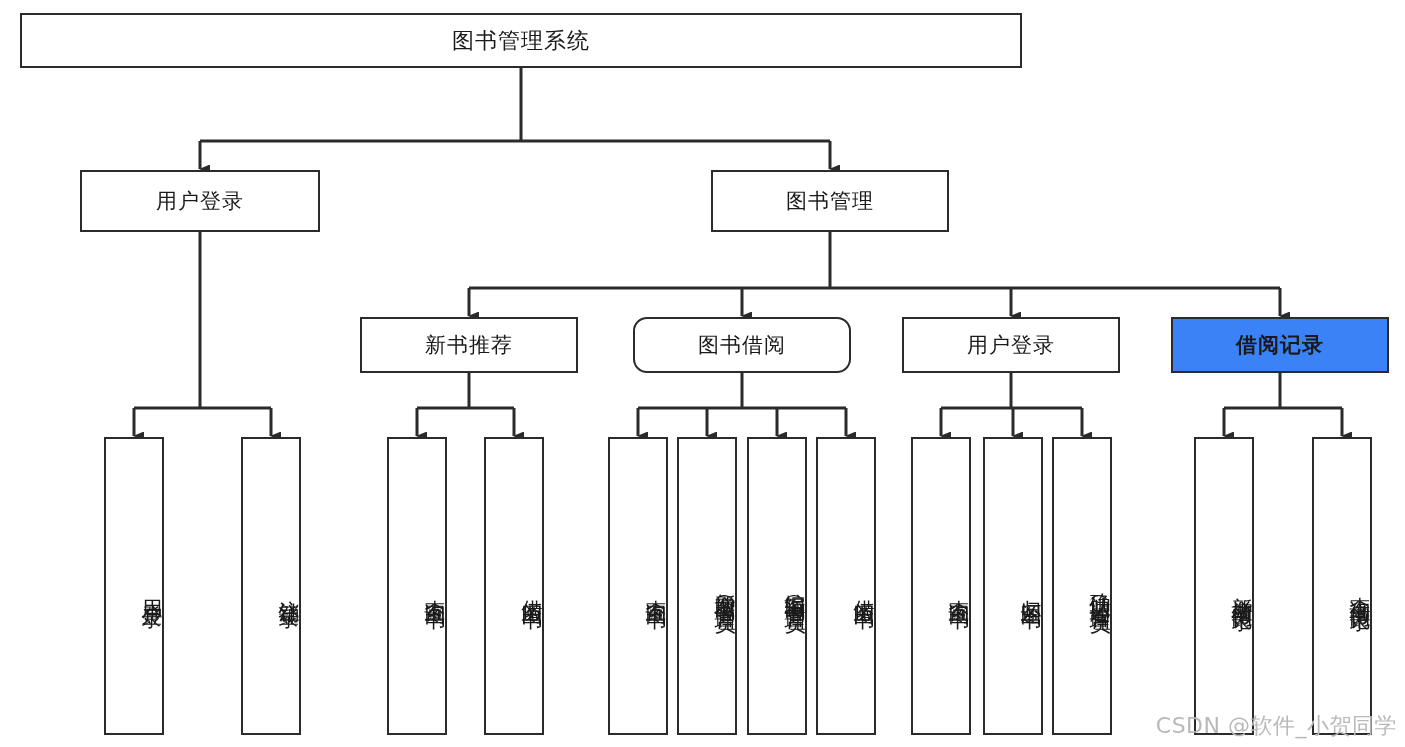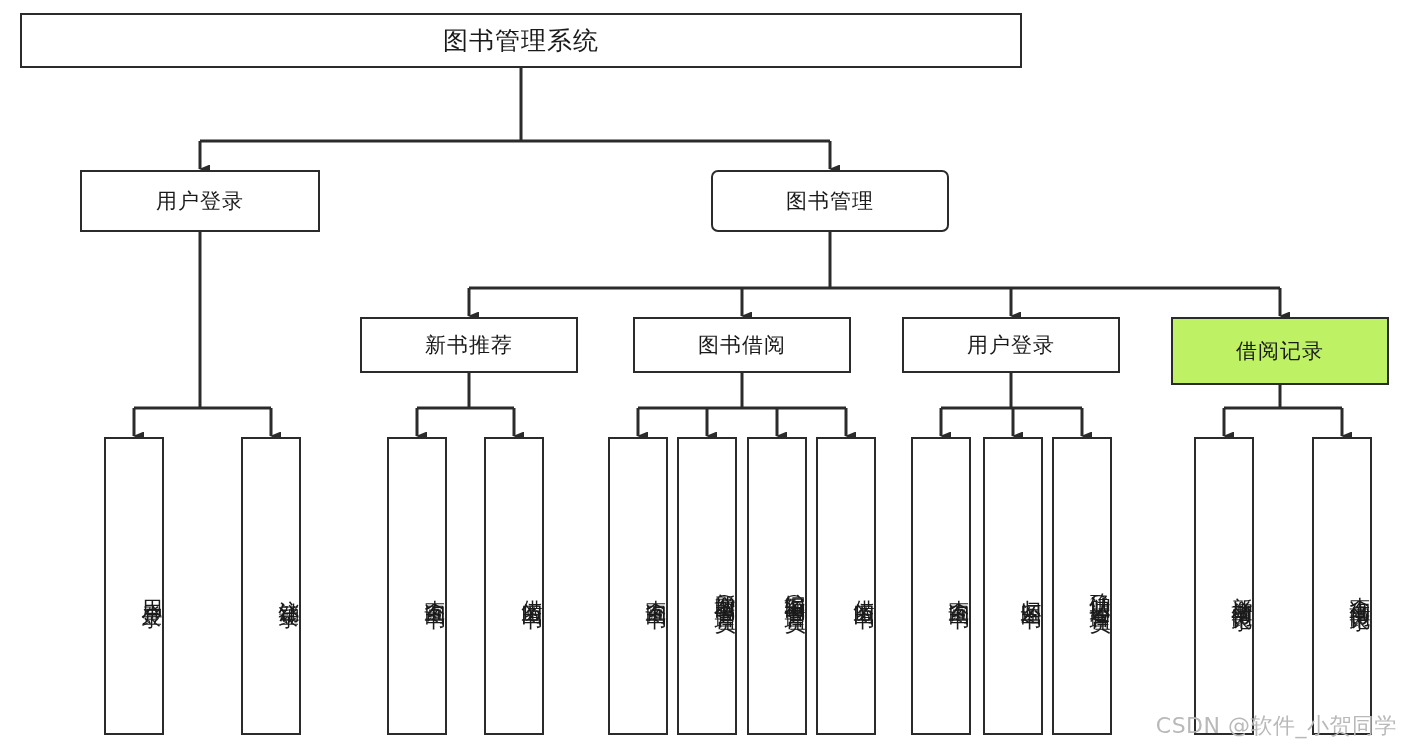--- a/index.html
+++ b/index.html
@@ -43,21 +43,21 @@
     
     writing-mode: vertical-rl;
     text-orientation: upright;
     font-size: 21px;
     letter-spacing: 3px;
     padding-top: 6px;
     align-items: flex-start;
     justify-content: center;
   }
   .node.root {
-    font-size: 25px;
+    font-size: 22px;
   }
   .label {
     white-space: pre;
     line-height: 1.0;
   }
   .v .label {
     writing-mode: vertical-rl;
     text-orientation: upright;
   }
   #watermark {
@@ -119,33 +119,33 @@
       </g>
   </svg>
 
   <div id="nodes-layer">
       <div class="node h root" style="left: 20px; top: 13px; width: 1002px; height: 55px; border-color: rgb(43, 43, 43); background: rgb(255, 255, 255); color: rgb(26, 26, 26);">
         <span class="label">图书管理系统</span>
       </div>
       <div class="node h" style="left: 80px; top: 170px; width: 240px; height: 62px; border-color: rgb(43, 43, 43); background: rgb(255, 255, 255); color: rgb(26, 26, 26);">
         <span class="label">用户登录</span>
       </div>
-      <div class="node h" style="left: 711px; top: 170px; width: 238px; height: 62px; border-color: rgb(43, 43, 43); background: rgb(255, 255, 255); color: rgb(26, 26, 26); border-radius: 7px;">
+      <div class="node h" style="left: 711px; top: 170px; width: 238px; height: 62px; border-color: rgb(43, 43, 43); background: rgb(255, 255, 255); color: rgb(26, 26, 26);">
         <span class="label">图书管理</span>
       </div>
       <div class="node h" style="left: 360px; top: 317px; width: 218px; height: 56px; border-color: rgb(43, 43, 43); background: rgb(255, 255, 255); color: rgb(26, 26, 26); align-items: center;">
         <span class="label">新书推荐</span>
       </div>
-      <div class="node h" style="left: 633px; top: 317px; width: 218px; height: 56px; border-color: rgb(43, 43, 43); background: rgb(255, 255, 255); color: rgb(26, 26, 26);">
+      <div class="node h" style="left: 633px; top: 317px; width: 218px; height: 56px; border-color: rgb(43, 43, 43); background: rgb(255, 255, 255); color: rgb(26, 26, 26); border-radius: 14px;">
         <span class="label">图书借阅</span>
       </div>
       <div class="node h" style="left: 902px; top: 317px; width: 218px; height: 56px; border-color: rgb(43, 43, 43); background: rgb(255, 255, 255); color: rgb(26, 26, 26);">
         <span class="label">用户登录</span>
       </div>
-      <div class="node h" style="left: 1171px; top: 317px; width: 218px; height: 68px; border-color: rgb(43, 43, 43); background: #bef264; color: rgb(26, 26, 26);">
+      <div class="node h" style="left: 1171px; top: 317px; width: 218px; height: 56px; border-color: rgb(43, 43, 43); background: #3b82f6; color: rgb(26, 26, 26); font-weight: bold;">
         <span class="label">借阅记录</span>
       </div>
       <div class="node v" style="left: 104px; top: 437px; width: 60px; height: 298px; border-color: rgb(43, 43, 43); background: rgb(255, 255, 255); color: rgb(26, 26, 26);">
         <span class="label">用户登录</span>
       </div>
       <div class="node v" style="left: 241px; top: 437px; width: 60px; height: 298px; border-color: rgb(43, 43, 43); background: rgb(255, 255, 255); color: rgb(26, 26, 26);">
         <span class="label">注销登录</span>
       </div>
       <div class="node v" style="left: 387px; top: 437px; width: 60px; height: 298px; border-color: rgb(43, 43, 43); background: rgb(255, 255, 255); color: rgb(26, 26, 26);">
         <span class="label">查询图书</span>

